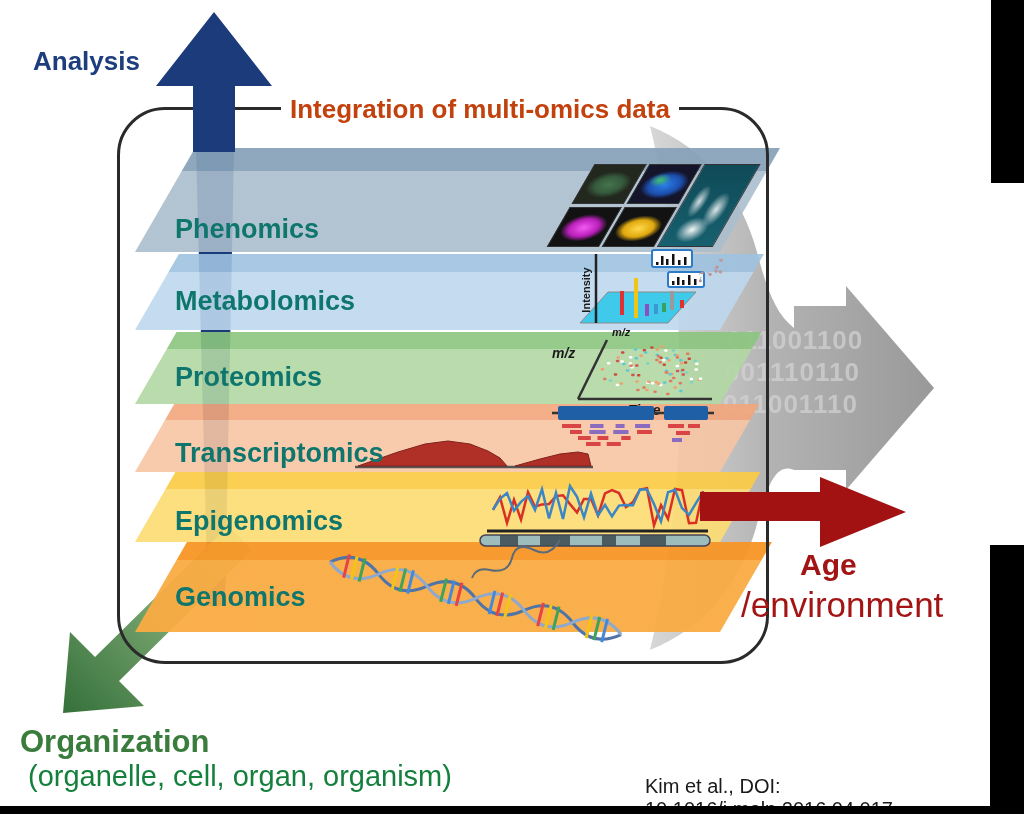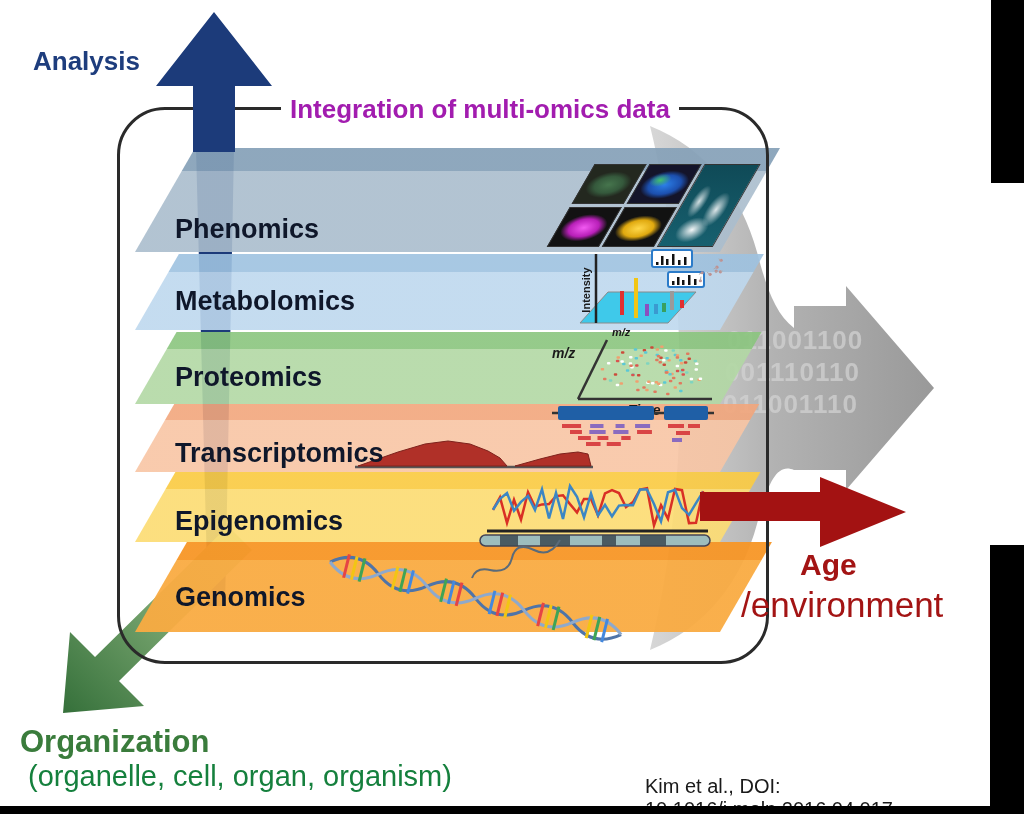--- a/index.html
+++ b/index.html
@@ -8,26 +8,26 @@
   svg{position:absolute;left:0;top:0;overflow:visible;}
   
   .layer{position:absolute;left:135px;width:585px;transform:skewX(-30deg);
          transform-origin:left bottom;}
   .l1{top:148px;height:104px;background:linear-gradient(to bottom,rgba(134,161,184,.93) 0 22%,rgba(170,189,205,.90) 22% 100%);}
   .l2{top:254px;height:76px;background:linear-gradient(to bottom,rgba(158,194,224,.90) 0 24%,rgba(190,216,238,.90) 24% 100%);}
   .l3{top:332px;height:72px;background:linear-gradient(to bottom,rgba(138,197,126,.90) 0 24%,rgba(178,216,164,.90) 24% 100%);}
   .l4{top:404px;height:68px;background:linear-gradient(to bottom,rgba(242,166,124,.90) 0 24%,rgba(248,197,164,.90) 24% 100%);}
   .l5{top:472px;height:70px;background:linear-gradient(to bottom,rgba(250,203,68,.92) 0 24%,rgba(252,220,116,.92) 24% 100%);}
   .l6{top:542px;height:90px;background:linear-gradient(to bottom,rgba(247,150,38,.95) 0 20%,rgba(249,171,66,.95) 20% 100%);}
-  .layer-label{position:absolute;left:175px;font-size:27px;font-weight:bold;color:#0f172a;z-index:6;}
+  .layer-label{position:absolute;left:175px;font-size:27px;font-weight:bold;color:#0f766e;z-index:6;}
   
   .frame{position:absolute;left:117px;top:107px;width:646px;height:551px;border:3px solid #2a2a2a;
          border-radius:48px;z-index:5;pointer-events:none;}
   .fig-title{position:absolute;left:281px;top:94px;background:#ffffff;padding:0 9px;font-size:26px;
-         font-weight:bold;color:#a21caf;z-index:6;}
+         font-weight:bold;color:#c2410c;z-index:6;}
   
   .t-analysis{position:absolute;left:33px;top:46px;font-size:26px;font-weight:bold;color:#1e3d7d;z-index:7;}
   .t-org{position:absolute;left:20px;top:724px;font-size:31px;font-weight:bold;color:#3a7c3c;z-index:7;}
   .t-org-sub{position:absolute;left:28px;top:760px;font-size:29px;font-weight:normal;color:#15803d;z-index:7;}
   .t-age{position:absolute;left:800px;top:548px;width:100px;font-size:30px;font-weight:bold;color:#a31414;z-index:7;}
   .t-age-sub{position:absolute;left:741px;top:585px;font-size:35px;font-weight:normal;color:#a31414;z-index:7;}
   .citation{position:absolute;left:645px;top:775px;font-size:20px;color:#1a1a1a;z-index:7;}
   
   .tiles{position:absolute;left:545px;top:164px;width:166px;height:86px;transform:skewX(-30deg);
          transform-origin:left bottom;z-index:4;display:grid;grid-template-columns:52px 52px 56px;

